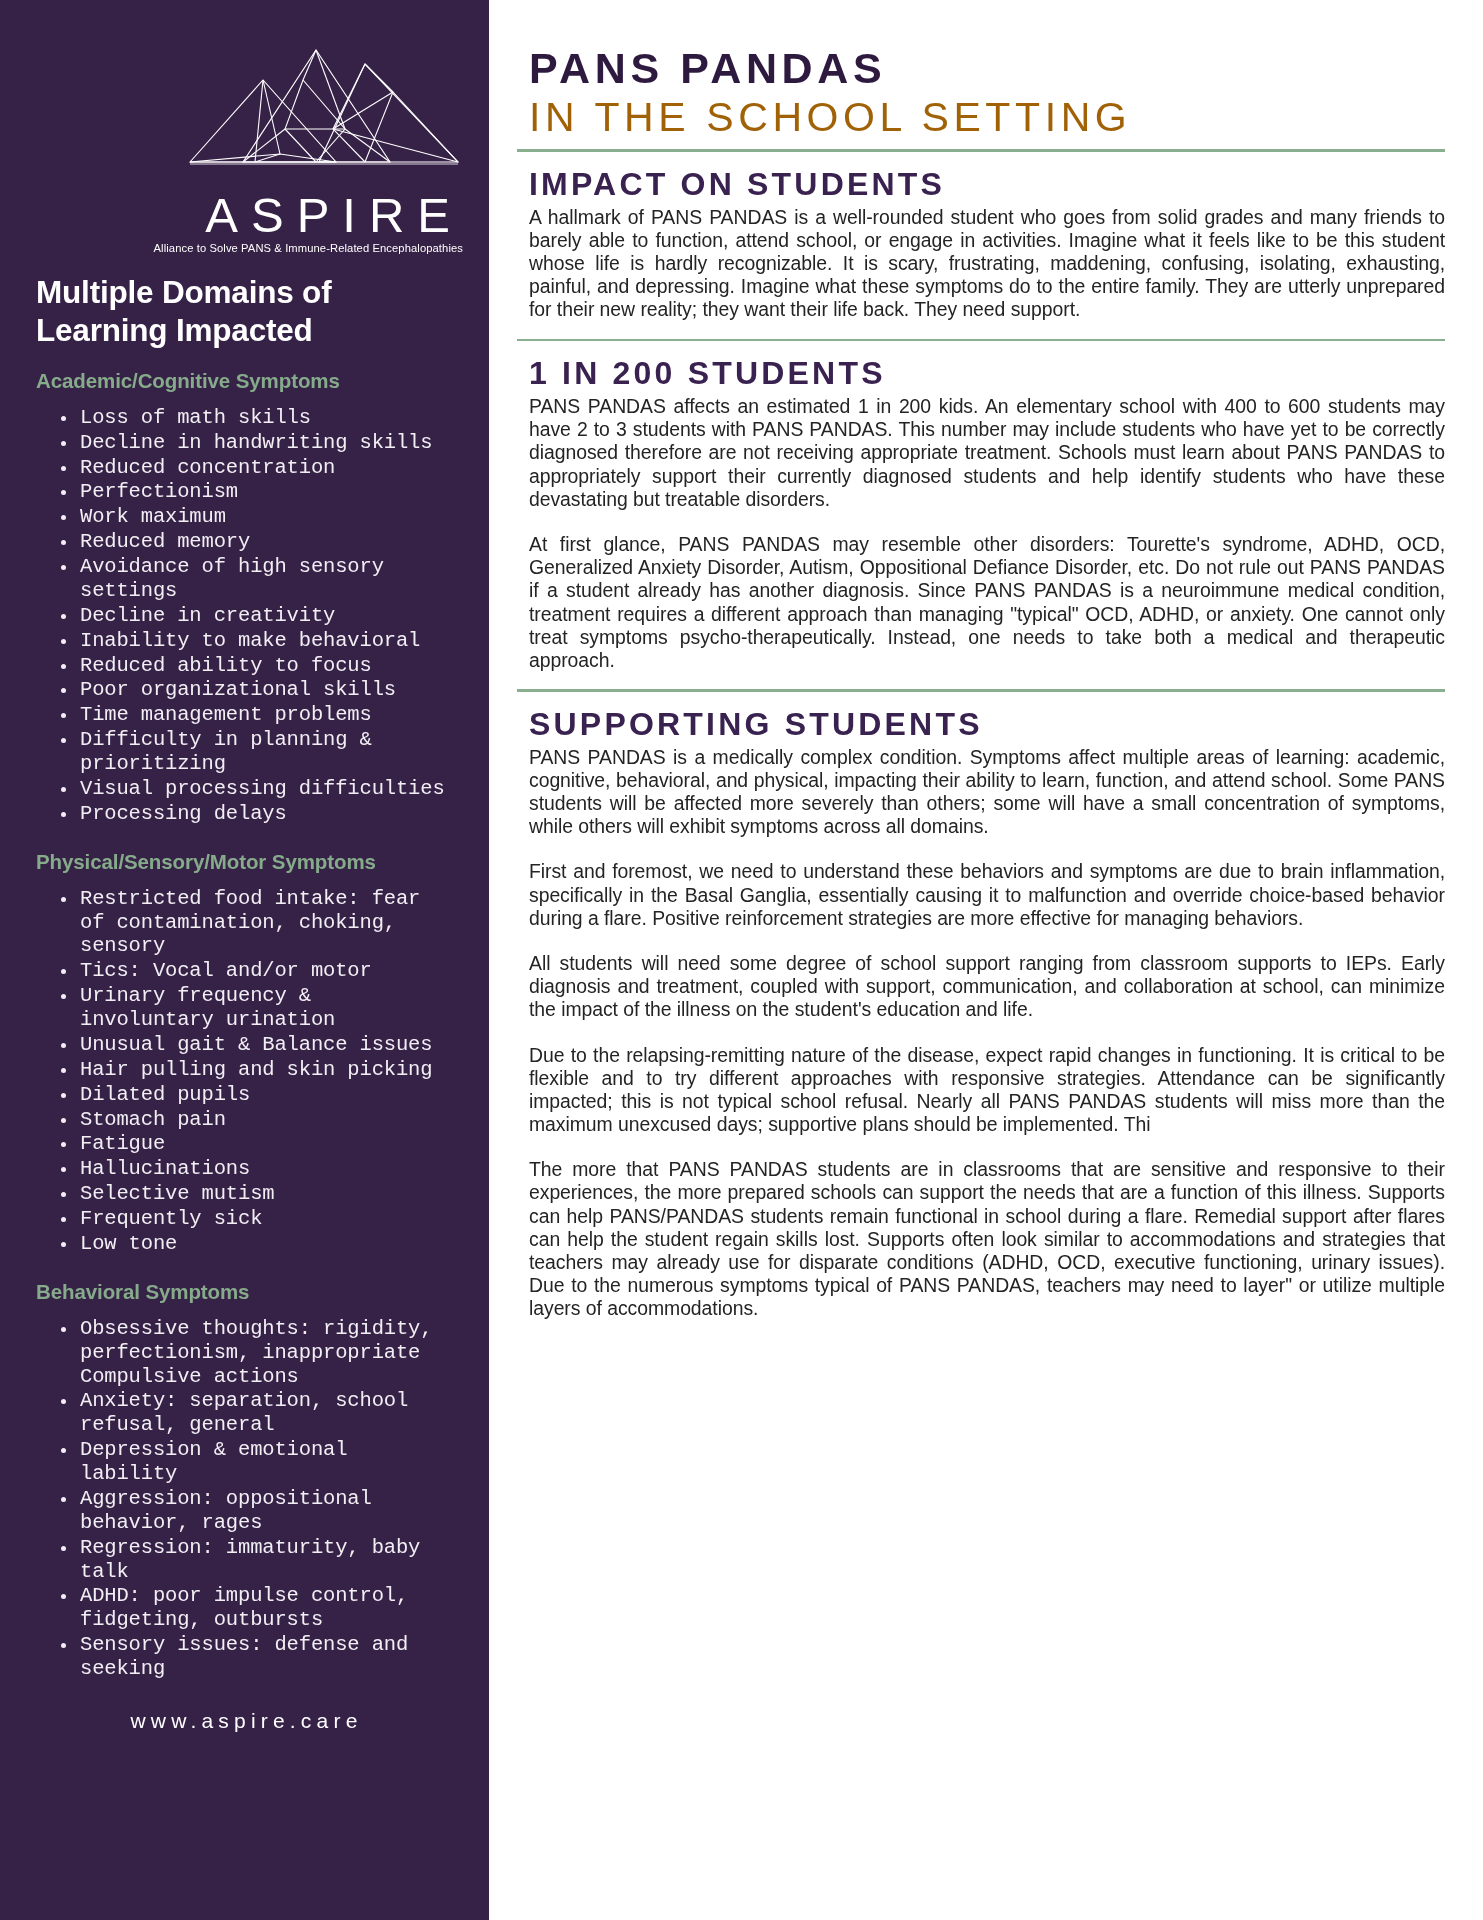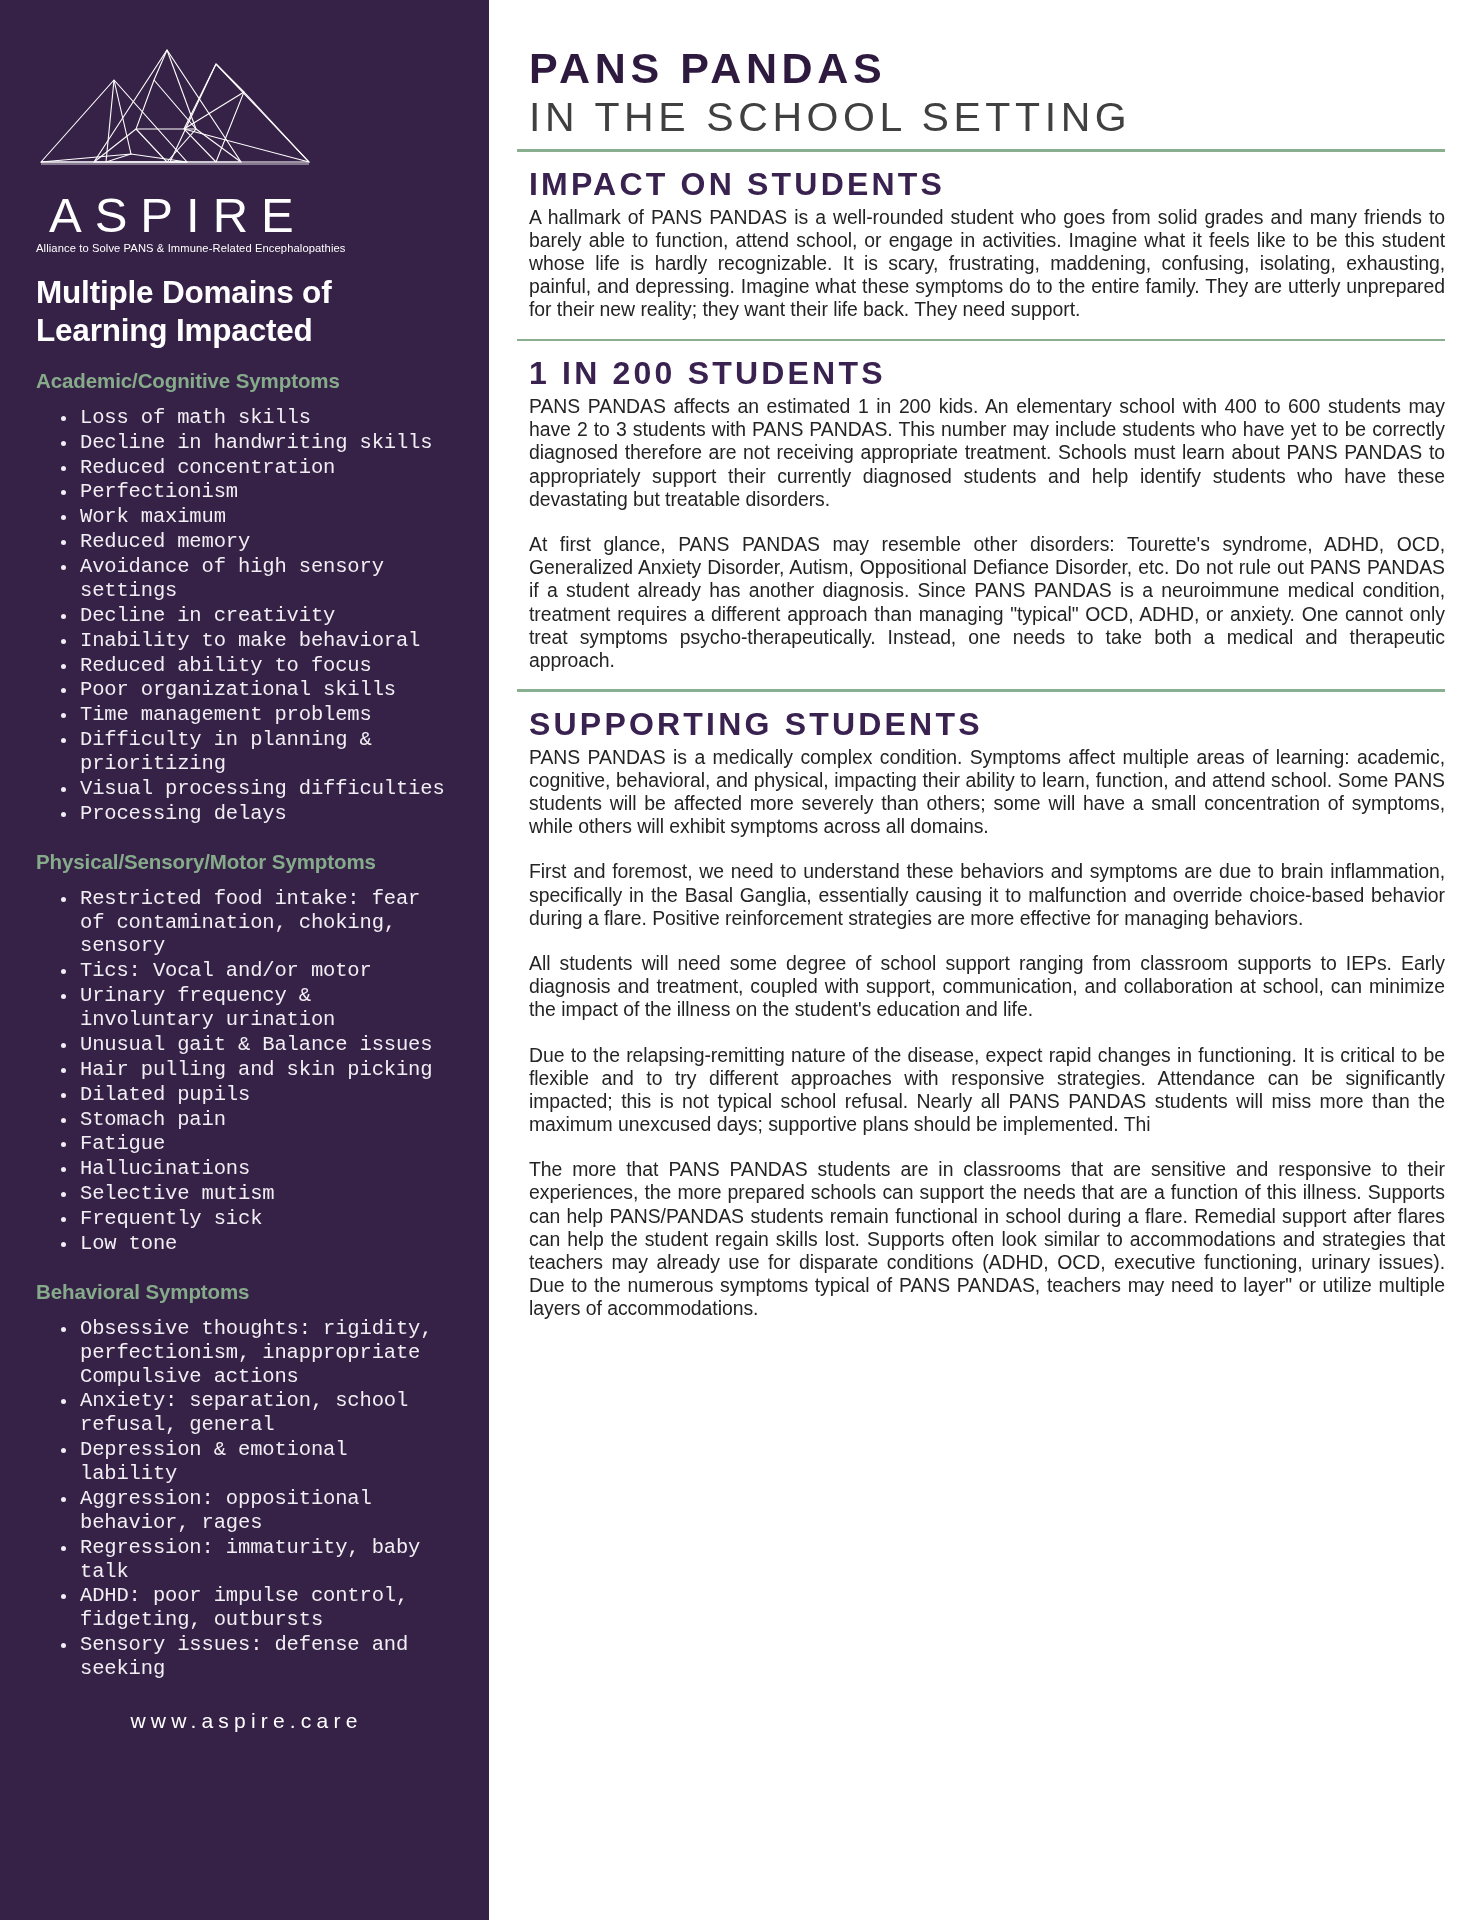--- a/index.html
+++ b/index.html
@@ -24,21 +24,21 @@
     flex: 0 0 489px;
     background: #372247;
     color: #ffffff;
     padding: 0 26px 0 36px;
     position: relative;
   }
   .logo-wrap {
     padding-top: 34px;
     display: flex;
     flex-direction: column;
-    align-items: flex-start;
+    align-items: flex-end;
   }
   .logo-mark { width: 278px; height: 152px; display: block; }
   .logo-word {
     font-size: 49px;
     letter-spacing: 13px;
     font-weight: 400;
     color: #ffffff;
     margin-top: 4px;
     padding-left: 13px;
     line-height: 1.05;
@@ -117,21 +117,21 @@
   h1.doc-title {
     font-size: 43px;
     font-weight: 700;
     color: #2e1a3e;
     letter-spacing: 4.6px;
     line-height: 1.12;
   }
   h2.doc-sub {
     font-size: 41px;
     font-weight: 400;
-    color: #404040;
+    color: #a16207;
     letter-spacing: 4.6px;
     line-height: 1.17;
     margin-top: 2px;
   }
   .rule {
     height: 2.5px;
     background: #8aae90;
     margin: 7px 0 0 0;
   }
   .section { padding-left: 12px; }

